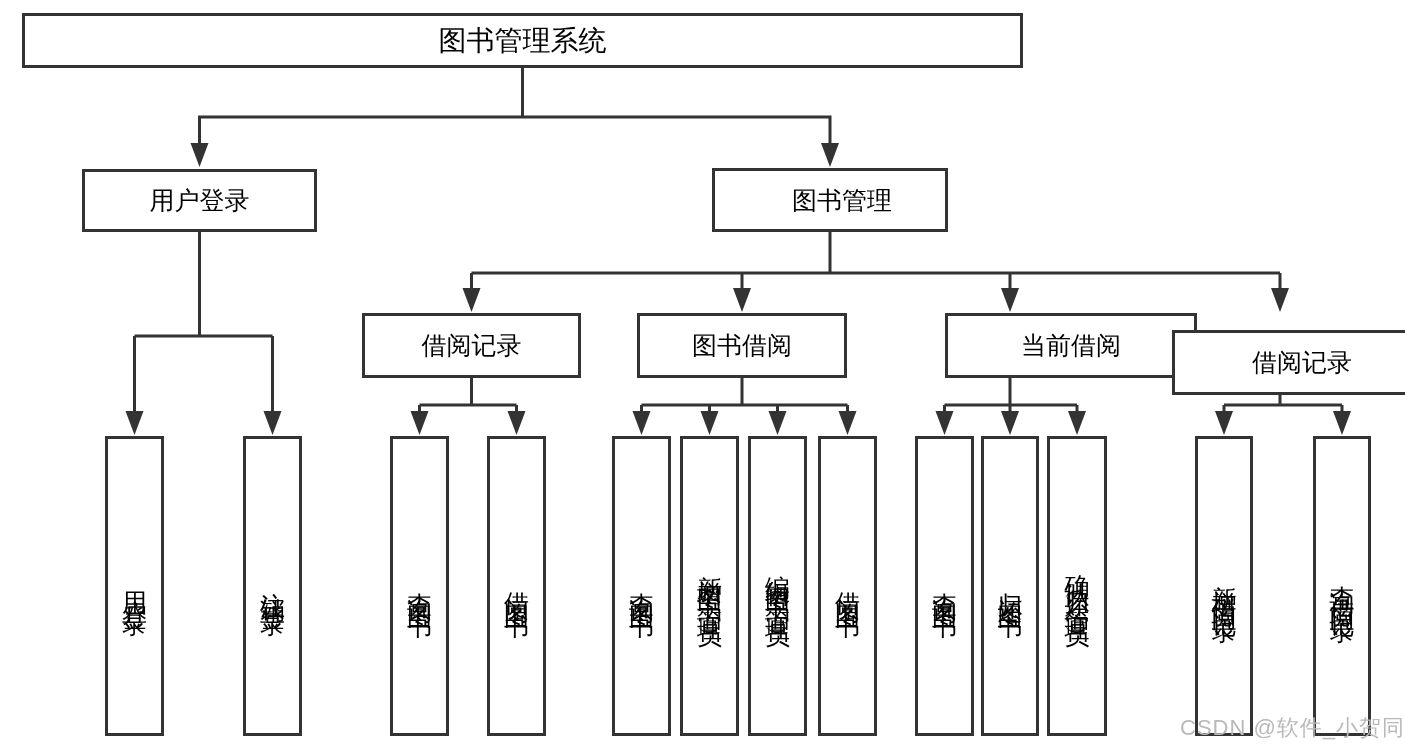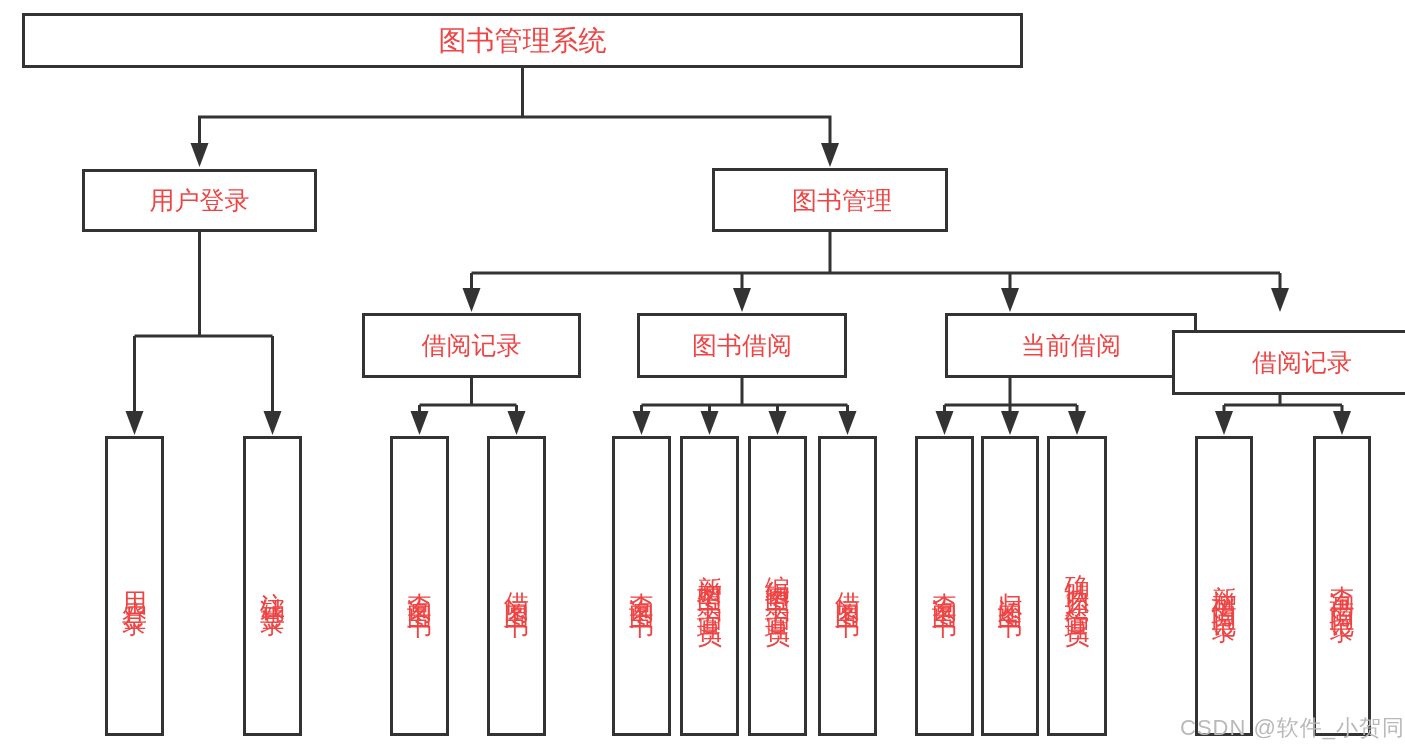--- a/index.html
+++ b/index.html
@@ -10,21 +10,21 @@
     font-family:"Liberation Sans","DejaVu Sans",sans-serif;
     overflow:hidden;
   }
   .connector-layer{position:absolute;left:0;top:0;width:1405px;height:747px;}
   .node{
     position:absolute;
     box-sizing:border-box;
     border:3px solid #333333;
     background:#ffffff;
     display:flex;align-items:center;justify-content:center;
-    color:#ef4444;
+    color:#000000;
     text-align:center;
   }
   .root-box{font-size:28px;}
   .branch-box{font-size:25px;}
   .leaf-box{
     writing-mode:vertical-rl;
     text-orientation:mixed;
     font-size:25px;
     letter-spacing:7px;
     line-height:1;

